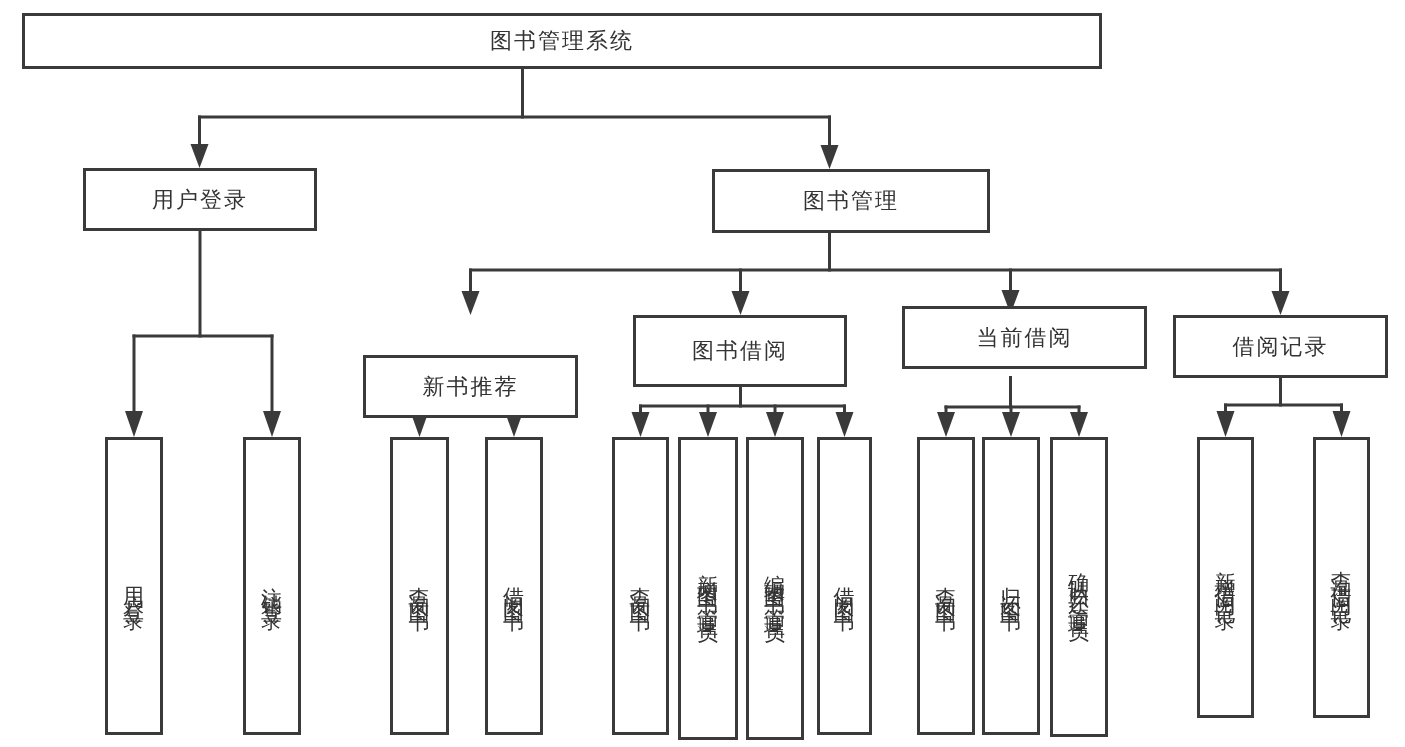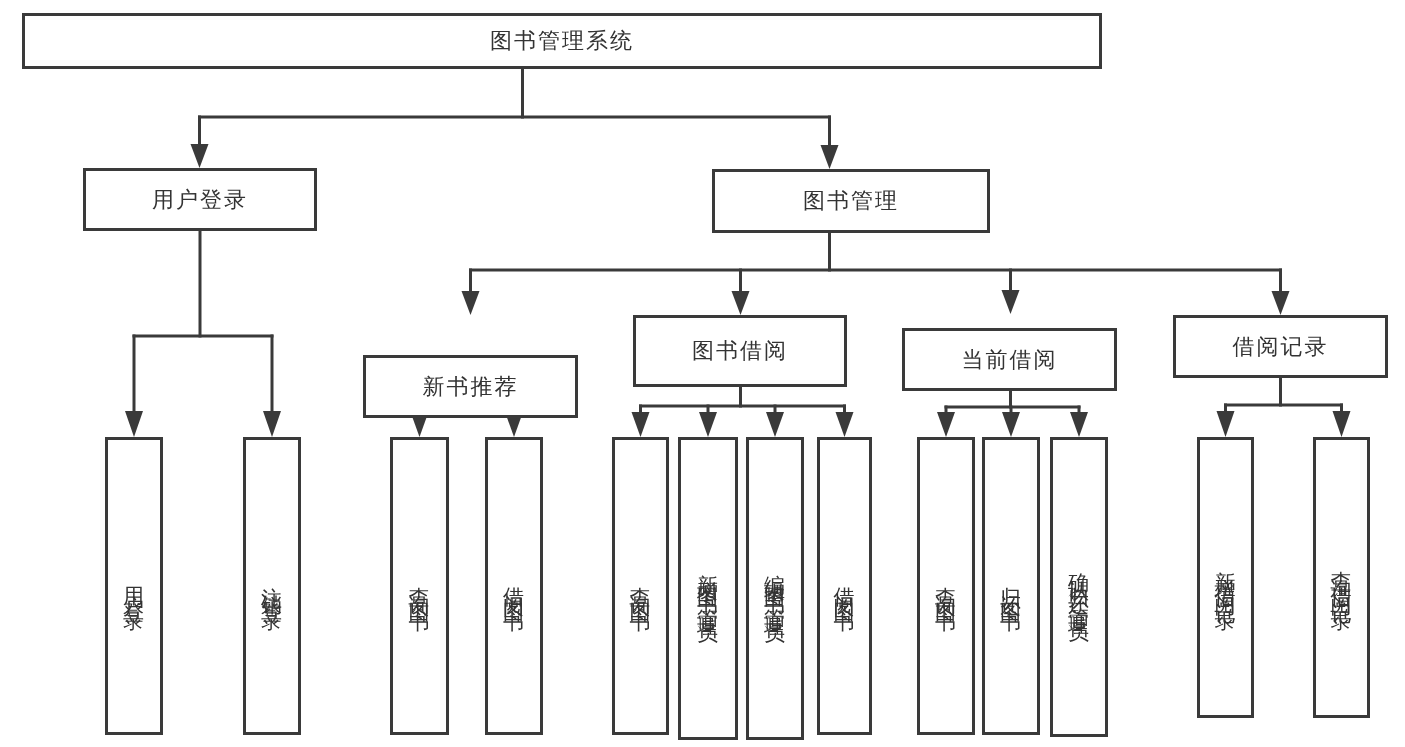--- a/index.html
+++ b/index.html
@@ -135,21 +135,21 @@
     </g>
   </svg>
 
   <div class="node hnode" style="left:22px; top:13px; width:1080px; height:56px;">图书管理系统</div>
 
   <div class="node hnode" style="left:83px; top:168px; width:234px; height:63px;">用户登录</div>
   <div class="node hnode" style="left:712px; top:169px; width:278px; height:64px;">图书管理</div>
 
   <div class="node hnode" style="left:363px; top:315px; width:215px; height:63px;margin-top:40px;">新书推荐</div>
   <div class="node hnode" style="left:633px; top:315px; width:214px; height:72px;">图书借阅</div>
-  <div class="node hnode" style="left:902px; top:328px; width:215px; height:63px;font-family:Liberation Mono, monospace;">当前借阅</div>
+  <div class="node hnode" style="left:902px; top:306px; width:245px; height:63px;font-family:Liberation Mono, monospace;">当前借阅</div>
   <div class="node hnode" style="left:1173px; top:315px; width:215px; height:63px;">借阅记录</div>
 
   <div class="node leaf" style="left:105px; top:437px; width:58px; height:298px;">
     <span class="vtext">用户登录</span>
   </div>
   <div class="node leaf" style="left:243px; top:437px; width:58px; height:298px;">
     <span class="vtext">注销登录</span>
   </div>
 
   <div class="node leaf" style="left:390px; top:437px; width:59px; height:298px;">

